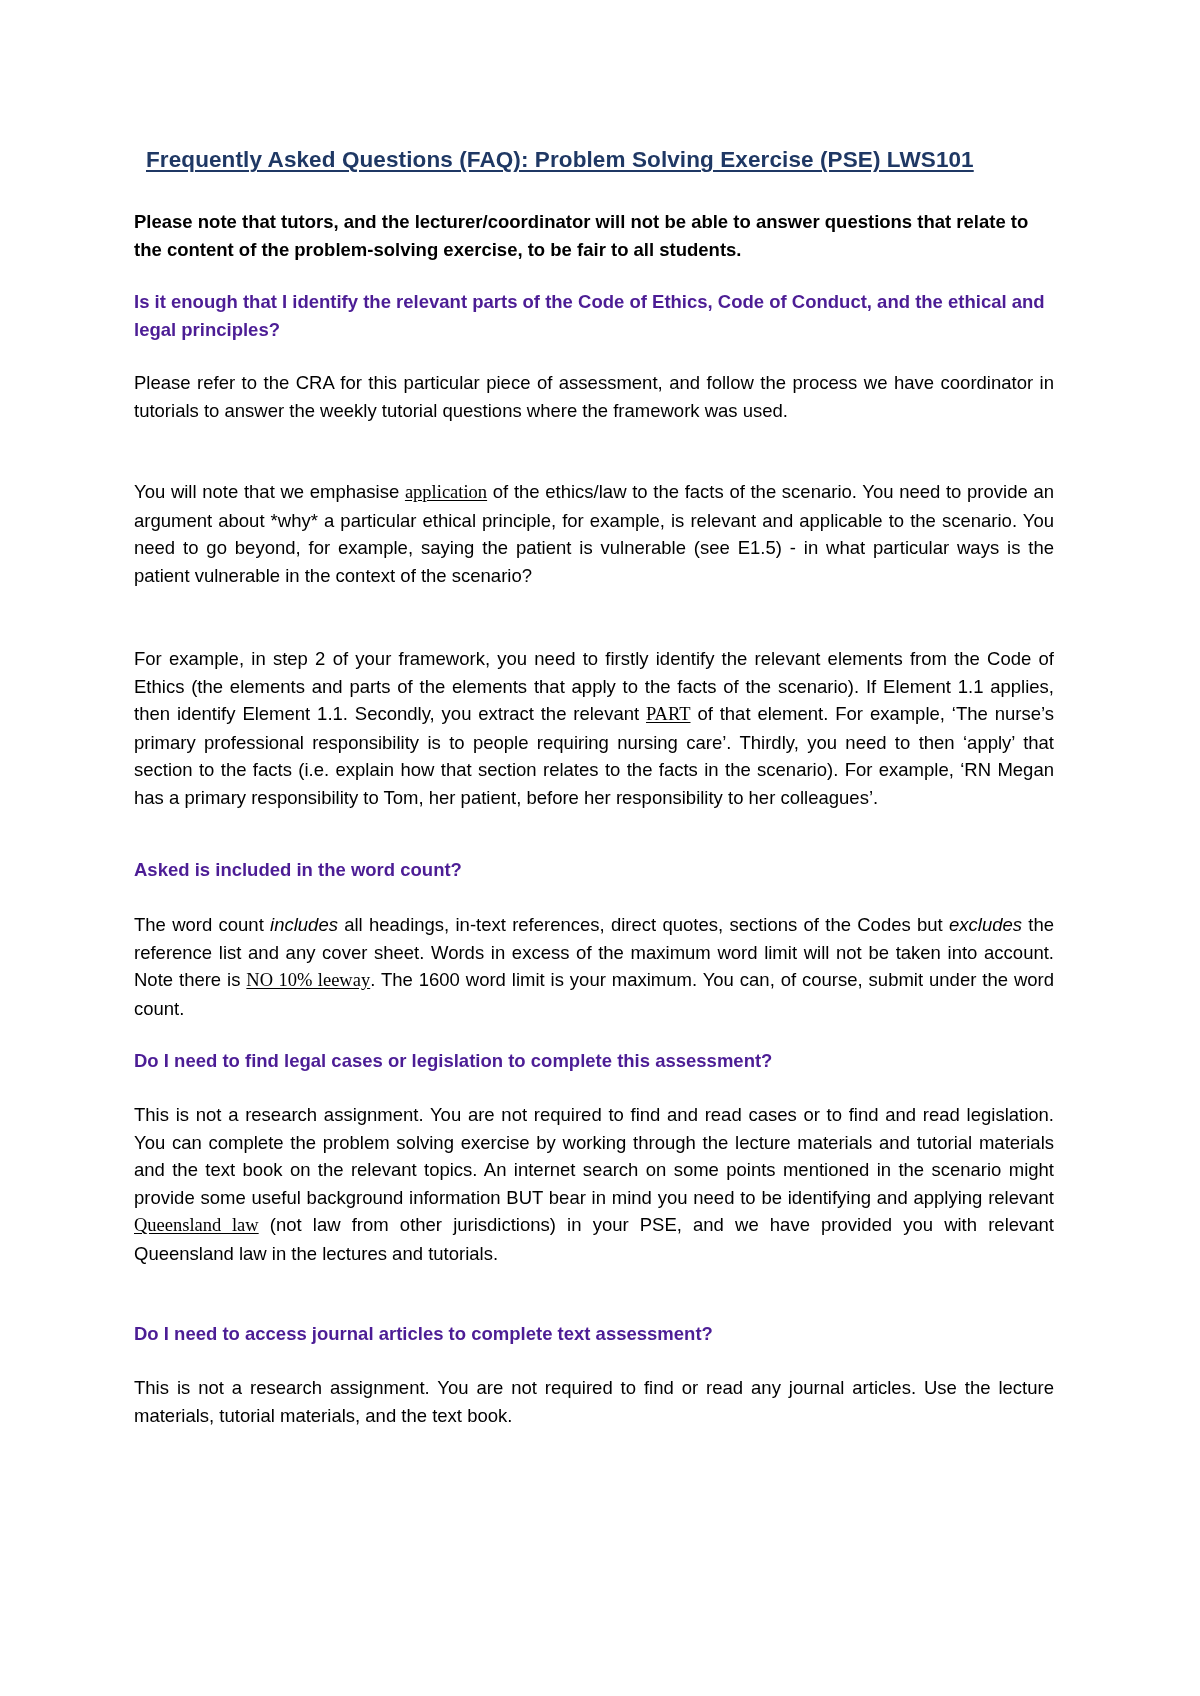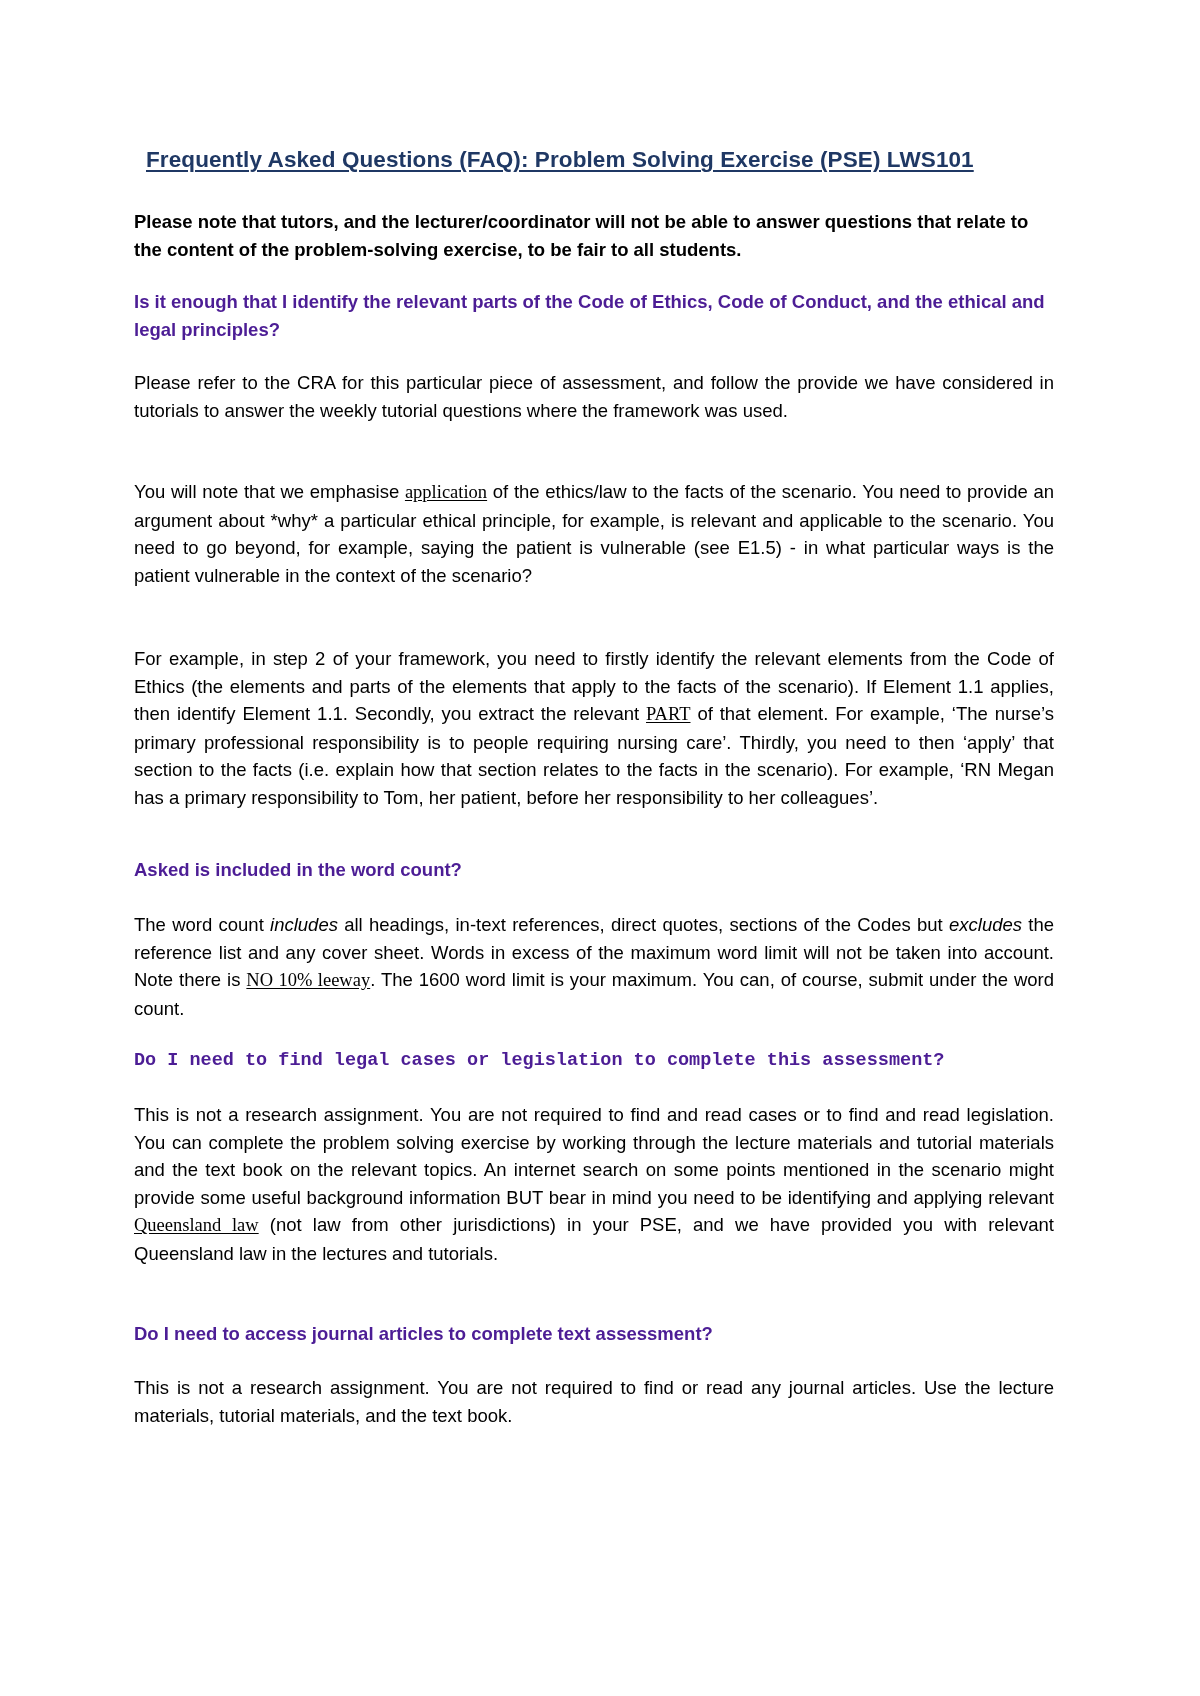--- a/index.html
+++ b/index.html
@@ -57,37 +57,37 @@
       text-align-last: left;
     }
     .u { text-decoration: underline; text-underline-offset: 2px; font-family: Liberation Serif, serif; }
     .ui { font-style: italic; text-underline-offset: 2px; }
     #q1 { top: 288px; }
     #a1p1 { top: 369px; }
     #a1p2 { top: 478px; }
     #a1p3 { top: 645px; }
     #q2 { top: 856px; }
     #a2p1 { top: 911px; }
-    #q3 { top: 1047px; font-family: Liberation Mono, monospace; }
+    #q3 { top: 1047px; }
     #a3p1 { top: 1101px; }
     #q4 { top: 1320px; }
     #a4p1 { top: 1374px; }
   </style>
 </head>
 <body>
 
 <div class="page">
 
   <h1 class="title">Frequently Asked Questions (FAQ): Problem Solving Exercise (PSE) LWS101</h1>
 
   <p class="block notice">Please note that tutors, and the lecturer/coordinator will not be able to answer questions that relate to the content of the problem-solving exercise, to be fair to all students.</p>
 
   <h2 class="block question" id="q1">Is it enough that I identify the relevant parts of the Code of Ethics, Code of Conduct, and the ethical and legal principles?</h2>
 
-  <p class="block para" id="a1p1"><span>Please refer to the CRA for this particular piece of assessment, and follow the provide we have considered in tutorials to answer the weekly tutorial questions where the framework was used.</span></p>
+  <p class="block para" id="a1p1"><span>Please refer to the CRA for this particular piece of assessment, and follow the process we have coordinator in tutorials to answer the weekly tutorial questions where the framework was used.</span></p>
 
   <p class="block para" id="a1p2"><span>You will note that we emphasise </span><span class="u">application</span><span> of the ethics/law to the facts of the scenario. You need to provide an argument about *why* a particular ethical principle, for example, is relevant and applicable to the scenario.  You need to go beyond, for example, saying the patient is vulnerable (see E1.5) - in what particular ways is the patient vulnerable in the context of the scenario?</span></p>
 
   <p class="block para" id="a1p3"><span>For example, in step 2 of your framework, you need to firstly identify the relevant elements from the Code of Ethics (the elements and parts of the elements that apply to the facts of the scenario). If Element 1.1 applies, then identify Element 1.1.  Secondly, you extract the relevant </span><span class="u">PART</span><span> of that element. For example, ‘The nurse’s primary professional responsibility is to people requiring nursing care’. Thirdly, you need to then ‘apply’ that section to the facts (i.e. explain how that section relates to the facts in the scenario).  For example, ‘RN Megan has a primary responsibility to Tom, her patient, before her responsibility to her colleagues’.</span></p>
 
   <h2 class="block question" id="q2">Asked is included in the word count?</h2>
 
   <p class="block para" id="a2p1"><span>The word count </span><span class="ui">includes</span><span> all headings, in-text references, direct quotes, sections of the Codes but </span><span class="ui">excludes</span><span> the reference list and any cover sheet.  Words in excess of the maximum word limit will not be taken into account.  Note there is </span><span class="u">NO 10% leeway</span><span>.  The 1600 word  limit is your maximum. You can, of course, submit under the word count.</span></p>
 
   <h2 class="block question" id="q3">Do I need to find legal cases or legislation to complete this assessment?</h2>

